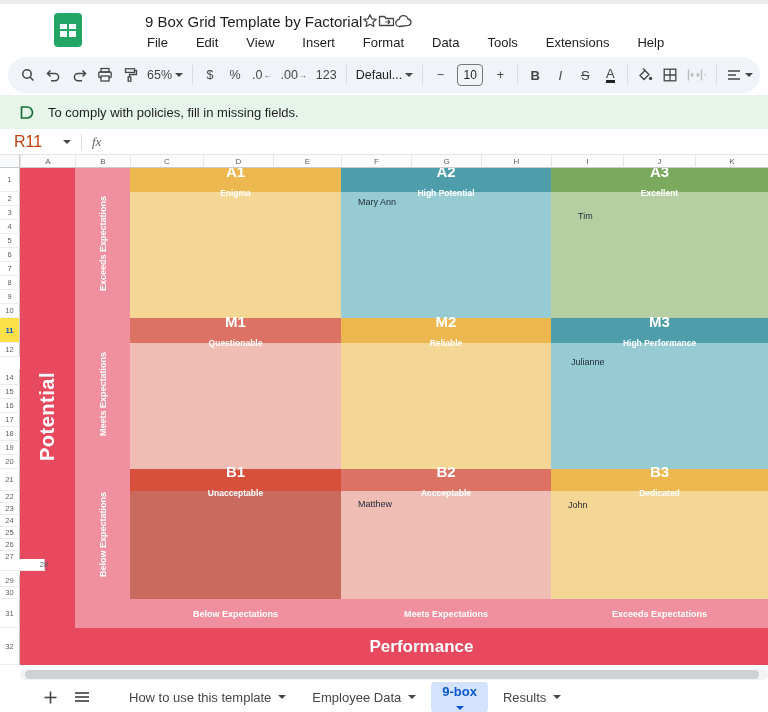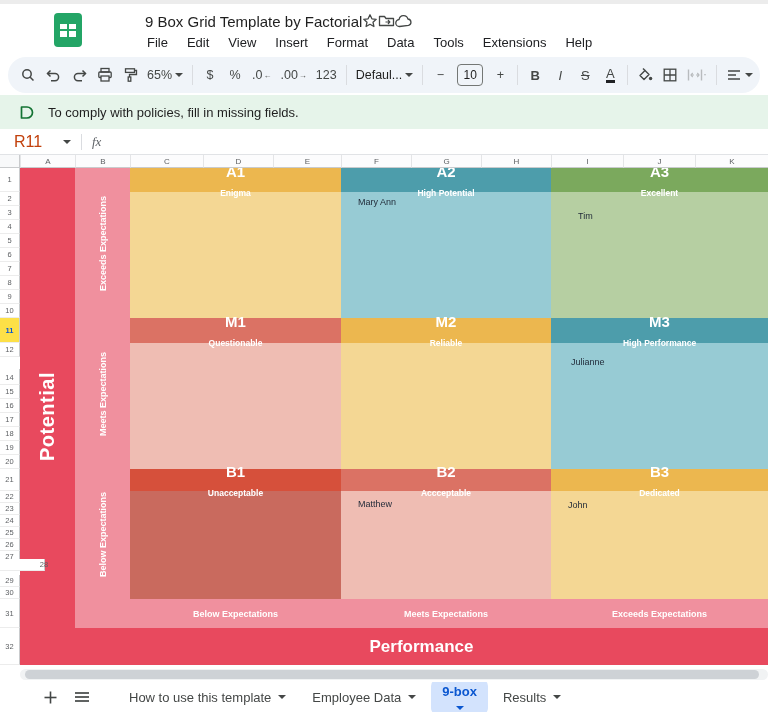--- a/index.html
+++ b/index.html
@@ -15,21 +15,21 @@
   .titlebar { position:relative; height:51px; background:#fff; }
   .logo { position:absolute; left:54px; top:9px; width:28px; height:34px;
           background:#23a566; border-radius:4px; display:flex; align-items:center; justify-content:center; }
   .logo .cells { width:16px; height:13px; background:#fff;
           background-image:linear-gradient(#23a566,#23a566),linear-gradient(#23a566,#23a566);
           background-size:2px 100%,100% 2px; background-position:7px 0,0 5.5px; background-repeat:no-repeat; }
   .title-block { position:absolute; left:145px; top:5px; }
   .title-row { display:flex; align-items:center; height:24px; }
   .doc-title { font-size:15px; color:#1f1f1f; white-space:nowrap; }
   .title-ico { display:flex; align-items:center; color:#444746; }
-  .menubar { display:flex; gap:19px; margin-top:2px; margin-left:2px; font-size:13px; color:#202124; }
+  .menubar { display:flex; gap:28px; margin-top:2px; margin-left:2px; font-size:13px; color:#202124; }
   .menubar span { cursor:default; }
 
   
   .toolbar-wrap { height:40px; display:flex; align-items:center; padding:0 8px; background:#fff; }
   .toolbar { flex:1; height:36px; background:#f0f4f9; border-radius:20px;
              display:flex; align-items:center; padding:0 12px; gap:9px; overflow:hidden; }
   .tb-i { display:flex; align-items:center; justify-content:center; min-width:16px; height:24px;
           color:#444746; flex:0 0 auto; }
   .tb-t { font-size:12.5px; color:#444746; }
   .tb-sep { width:1px; height:20px; background:#dadce0; flex:0 0 auto; }

